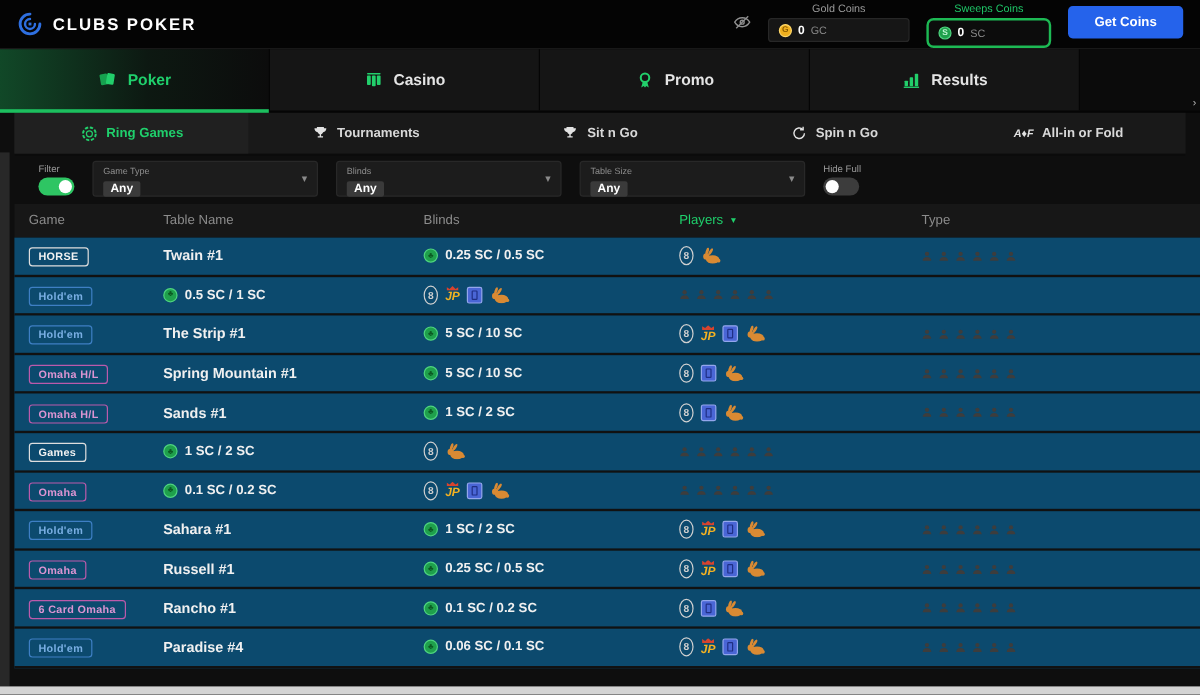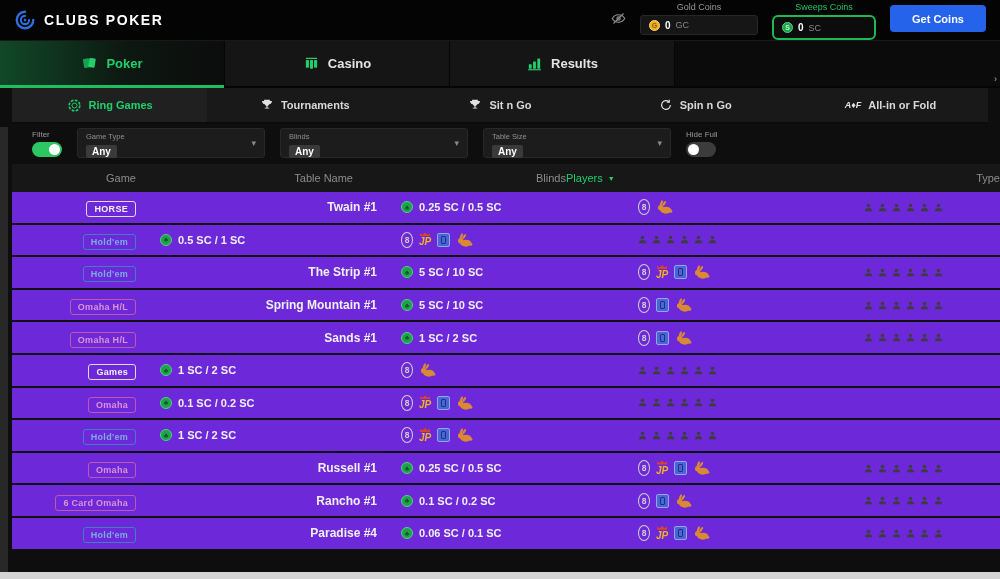--- a/index.html
+++ b/index.html
@@ -23,21 +23,21 @@
   .coin-box { width:118px; height:20px; background:#161616; border:1px solid #272727; border-radius:3px; display:flex; align-items:center; gap:5px; padding:0 8px; }
   .coin-box.sweeps { width:104px; height:25px; background:#0c0c0c; border:2px solid #1db954; border-radius:6px; }
   .coin-ic { width:11px; height:11px; border-radius:50%; display:inline-flex; align-items:center; justify-content:center; font-size:7px; font-weight:700; flex:0 0 auto; }
   .coin-ic.gold { background:#f0b01e; color:#8a5c00; border:1px solid #ffd86a; }
   .coin-ic.green { background:#1fa04c; color:#bdf5d2; border:1px solid #4ed47f; }
   .coin-amount { font-size:10px; font-weight:700; color:#ffffff; }
   .coin-cur { font-size:9px; color:#8a8a8a; }
   .get-coins-btn { margin-top:5px; width:96px; height:27px; background:#2563eb; border:none; border-radius:4px; color:#fff; font-weight:700; font-size:11px; font-family:inherit; cursor:pointer; }
 
   
-  .main-nav { height:48px; display:flex; background:#0c0c0c; border-top:1px solid #181818; border-bottom:2px solid #050505; }
+  .main-nav { height:54px; display:flex; background:#0c0c0c; border-top:1px solid #181818; border-bottom:2px solid #050505; }
   .tab { width:225px; display:flex; align-items:center; justify-content:center; gap:8px; background:#151515; border-right:1px solid #050505; position:relative; cursor:pointer; }
   .tab .tlabel { font-size:13px; font-weight:600; color:#e4e4e4; }
   .tab.active { background:linear-gradient(90deg, rgba(25,170,85,.38), rgba(25,170,85,.08) 55%, rgba(0,0,0,0)); }
   .tab.active::after { content:''; position:absolute; left:0; right:0; bottom:-2px; height:3px; background:#1dbf5f; }
   .tab.active .tlabel { color:#1fd06c; }
   .nav-filler { flex:1; background:#0b0b0b; position:relative; }
   .nav-overflow { position:absolute; right:3px; bottom:2px; color:#b5b5b5; font-size:9px; }
 
   
   .sub-nav { margin:0 12px; height:36px; background:#191919; display:flex; border-bottom:2px solid #0b0b0b; }
@@ -53,27 +53,27 @@
   .toggle .knob { width:11px; height:11px; border-radius:50%; background:#fff; position:absolute; top:2px; right:2px; }
   .toggle.off { background:#3c3c3c; }
   .toggle.off .knob { left:2px; right:auto; }
   .select { width:188px; height:30px; background:#1c1c1c; border:1px solid #282828; border-radius:3px; position:relative; padding:3px 8px; cursor:pointer; }
   .select .slabel { display:block; font-size:7.5px; color:#8f8f8f; }
   .select .schip { display:inline-block; background:#3a3a3a; color:#fff; font-size:10px; font-weight:700; padding:1px 6px; border-radius:2px; margin-top:1px; }
   .select .chev { position:absolute; right:8px; top:50%; transform:translateY(-50%); color:#8a8a8a; font-size:9px; }
 
   
   .table-wrap { margin:2px 0 0 12px; }
-  .tgrid { display:grid; grid-template-columns:124px 217px 213px 202px 1fr; align-items:center;text-align:right; }
+  .tgrid { display:grid; grid-template-columns:124px 217px 213px 202px 1fr; align-items:center; }
   .thead { height:28px; background:#171717; }
   .th { font-size:11px; color:#8c8c8c; }
   .th:first-child, .trow .cell:first-child { padding-left:12px; }
   .th.players { color:#1fd06c; display:flex; align-items:center; gap:5px; cursor:pointer; }
   .sort-icon { font-size:7px; color:#1fd06c; }
-  .trow { height:32.6px; background:#6d28d9; border-bottom:2px solid #111111; cursor:pointer;gap:24px; }
+  .trow { height:32.6px; background:#0c4a6e; border-bottom:2px solid #111111; cursor:pointer; }
   .badge { font-size:9px; font-weight:700; padding:2px 7px; border:1px solid; border-radius:3px; letter-spacing:.3px; white-space:nowrap; }
   .badge-white { color:#f2f2f2; border-color:#dedede; }
   .badge-blue  { color:#79aee3; border-color:#3e7fc4; }
   .badge-pink  { color:#dc94d2; border-color:#bb5aab; }
   .c-name { font-size:12px; font-weight:700; color:#f0f0f0; }
   .c-blinds { display:flex; align-items:center; gap:6px; font-size:11px; font-weight:700; color:#f0f0f0; }
   .sc-coin { width:12px; height:12px; border-radius:50%; background:#1fa04c; border:1px solid #4ed47f; display:inline-flex; align-items:center; justify-content:center; font-size:7px; color:#0b5a23; flex:0 0 auto; }
   .c-type { display:flex; align-items:center; gap:6px; }
   .t-oval8 { width:12px; height:16px; border:1.5px solid #d0d0d0; border-radius:50%; color:#d0d0d0; font-size:8.5px; font-weight:700; display:inline-flex; align-items:center; justify-content:center; }
   .t-jp { position:relative; color:#f3b222; font-weight:700; font-style:italic; font-size:10px; line-height:1; padding-top:5px; }
@@ -139,20 +139,27 @@
   <div class="tab">
     <svg width="17" height="17" viewBox="0 0 24 24" fill="#22cf6b">
       <rect x="4" y="4" width="16" height="1.8" rx=".9"></rect>
       <rect x="4" y="7" width="4.4" height="11" rx="1"></rect>
       <rect x="9.8" y="7" width="4.4" height="12.5" rx="1"></rect>
       <rect x="15.6" y="7" width="4.4" height="11" rx="1"></rect>
     </svg>
     <span class="tlabel">Casino</span>
   </div>
   <div class="tab">
+    <svg width="17" height="17" viewBox="0 0 24 24">
+      <circle cx="12" cy="9.5" r="5" fill="none" stroke="#22cf6b" stroke-width="2.4"></circle>
+      <path d="M9.5 14L7.5 21l3-1.8 1.5 1.8 1.5-1.8 3 1.8-2-7z" fill="#22cf6b"></path>
+    </svg>
+    <span class="tlabel">Promo</span>
+  </div>
+  <div class="tab">
     <svg width="17" height="17" viewBox="0 0 24 24" fill="#22cf6b">
       <rect x="4" y="13" width="4" height="6.5" rx=".8"></rect>
       <rect x="10" y="9" width="4" height="10.5" rx=".8"></rect>
       <rect x="16" y="5" width="4" height="14.5" rx=".8"></rect>
       <rect x="3" y="20" width="18" height="1.6"></rect>
     </svg>
     <span class="tlabel">Results</span>
   </div>
   <div class="nav-filler">
     <span class="nav-overflow">›</span>
@@ -640,20 +647,21 @@
           <span class="t-seat">
     <svg viewBox="0 0 12 12">
       <circle cx="6" cy="3.4" r="2.4"></circle>
       <path d="M1.2 11c0-2.6 2.1-4.2 4.8-4.2s4.8 1.6 4.8 4.2z"></path>
     </svg>
   </span>
         </div>
   </div>
       <div class="tgrid trow">
     <div class="cell c-game"><span class="badge badge-blue">Hold'em</span></div>
+    <div class="cell c-name">Sahara #1</div>
     <div class="cell c-blinds">
       <span class="sc-coin">♣</span>
       <span>1 SC / 2 SC</span>
     </div>
     <div class="cell c-type">
           <span class="t-oval8">8</span>
           <span class="t-jp"><i class="crown"></i>JP</span>
           <span class="t-deck"></span>
           <span class="t-rabbit">
     <svg viewBox="0 0 24 20">

